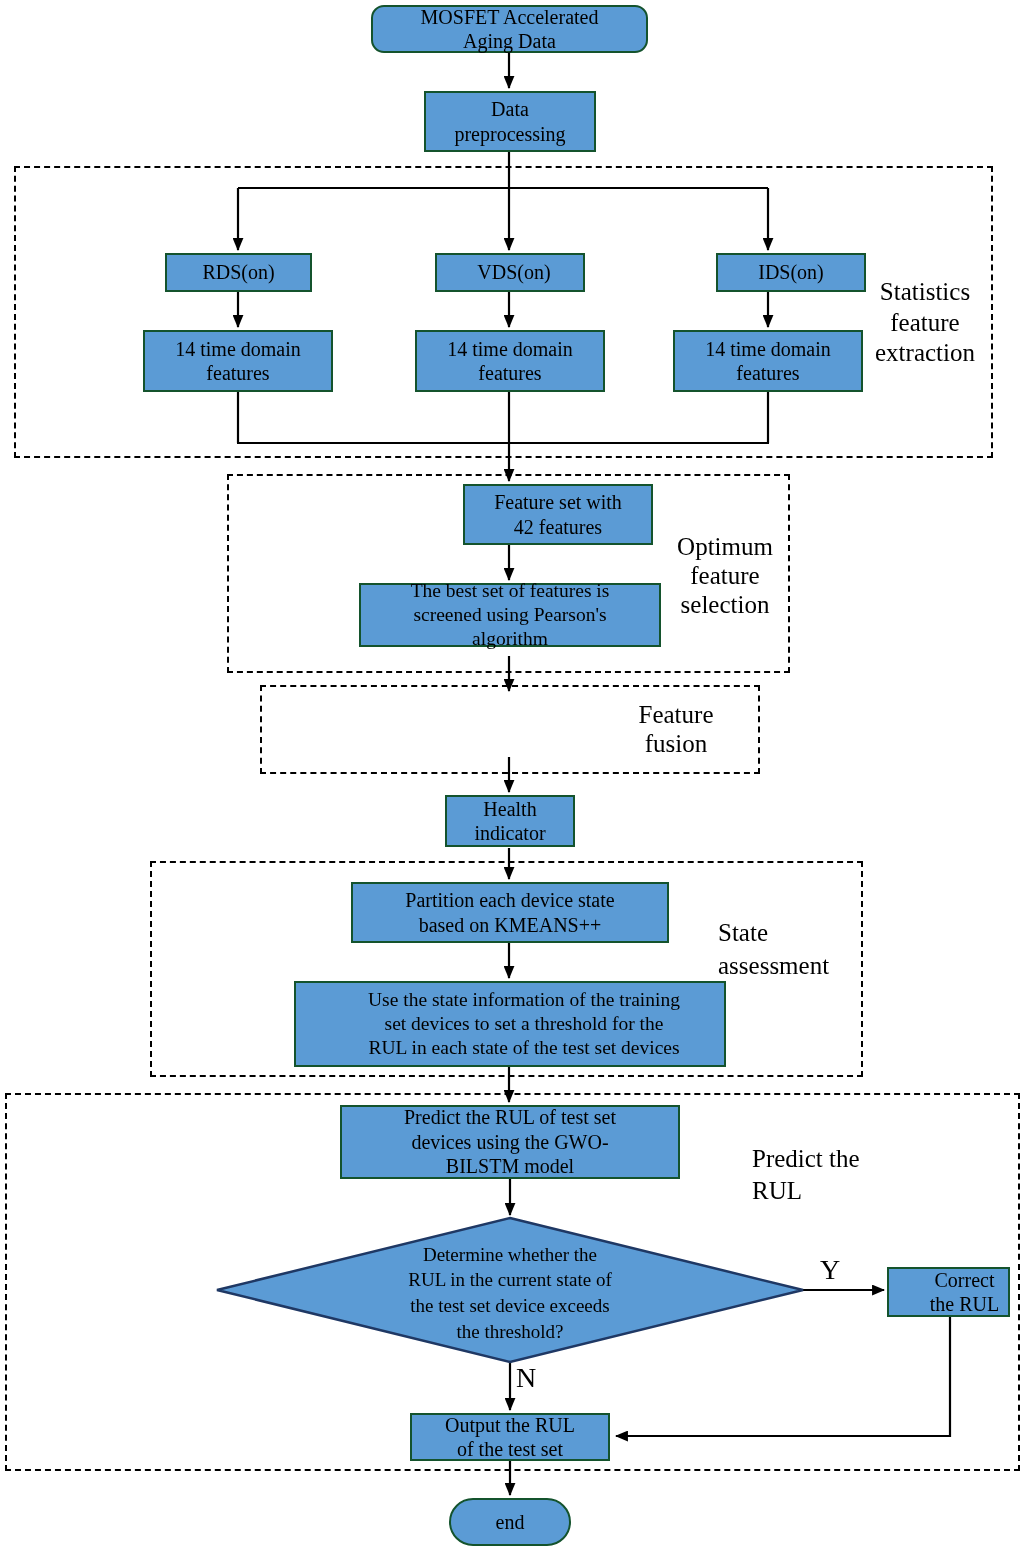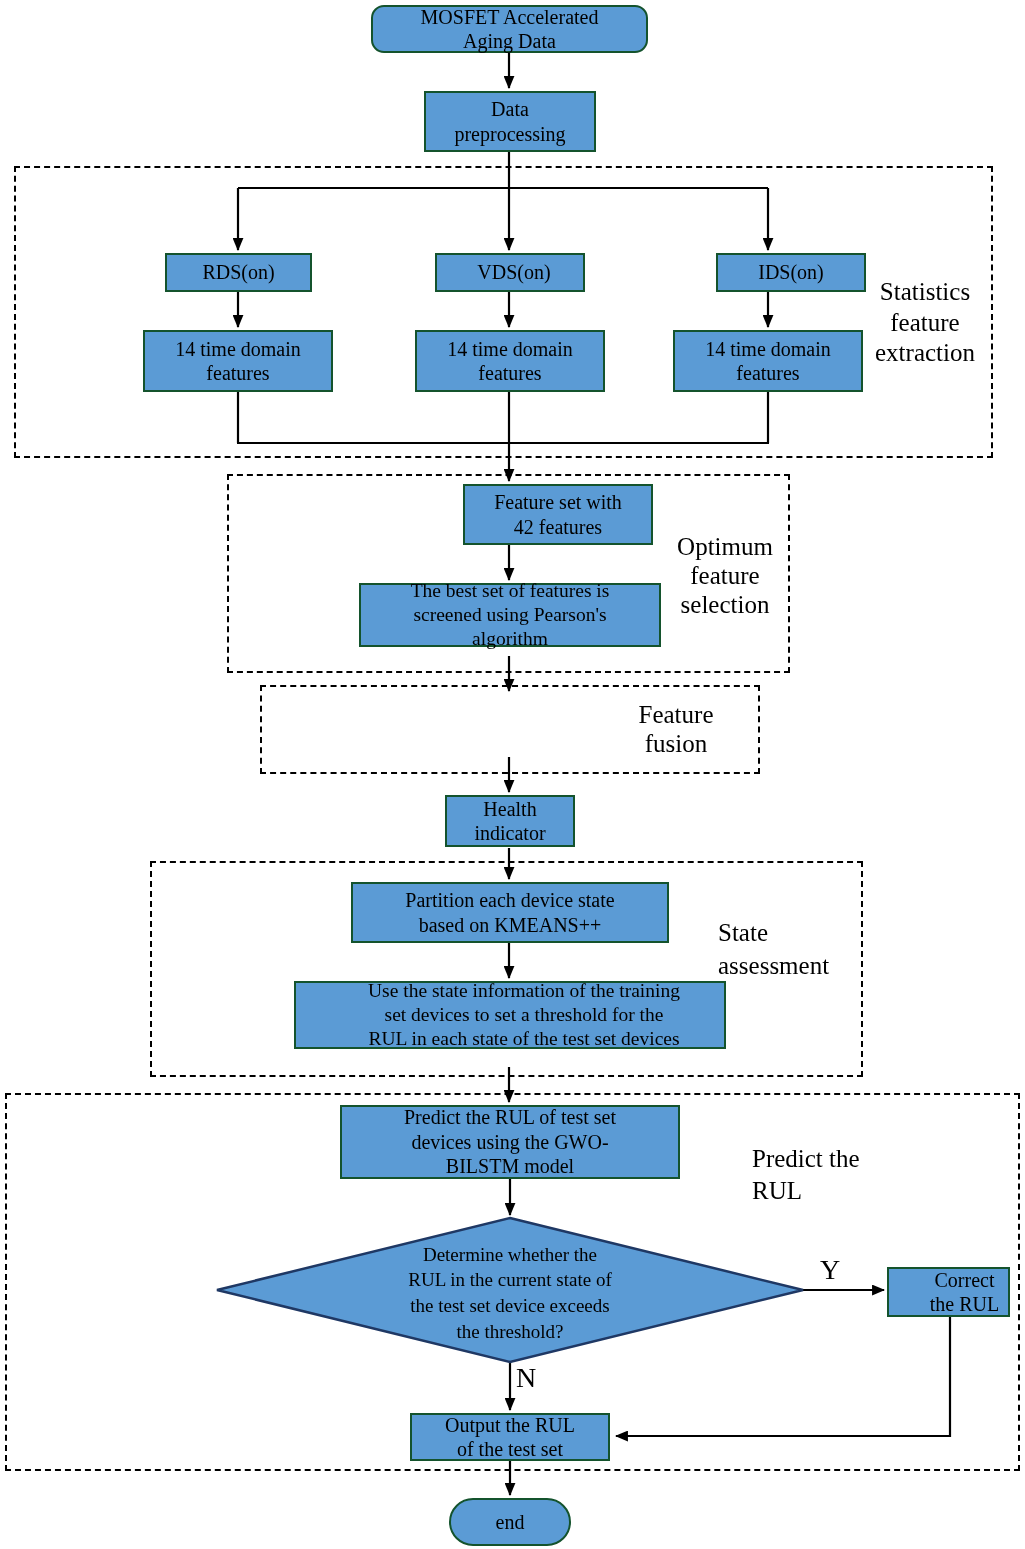--- a/index.html
+++ b/index.html
@@ -47,21 +47,21 @@
   #n-vds{left:435px;top:253px;width:150px;height:39px;padding-left:8px;}
   #n-ids{left:693px;top:253px;width:150px;height:39px;margin-left:23px;}
   #n-rdsfeat{left:143px;top:330px;width:190px;height:62px;}
   #n-vdsfeat{left:415px;top:330px;width:190px;height:62px;}
   #n-idsfeat{left:673px;top:330px;width:190px;height:62px;}
   #n-featureset{left:415px;top:484px;width:190px;height:61px;margin-left:48px;}
   #n-pearson{left:359px;top:583px;width:302px;height:64px;font-size:19.5px;}
   #n-kpca{left:415px;top:694px;width:190px;height:62px;}
   #n-health{left:445px;top:795px;width:130px;height:52px;}
   #n-partition{left:351px;top:882px;width:318px;height:61px;}
-  #n-threshold{left:294px;top:981px;width:432px;height:68px;font-size:19.5px;padding-left:28px;}
+  #n-threshold{left:294px;top:981px;width:432px;height:86px;font-size:19.5px;padding-left:28px;}
   #n-predict{left:340px;top:1105px;width:340px;height:74px;font-size:20px;}
   #n-decision-text{
     position:absolute;left:360px;top:1238px;width:300px;height:110px;
     display:flex;align-items:center;justify-content:center;text-align:center;
     white-space:pre-line;font-size:19px;line-height:1.35;z-index:3;
   }
   #n-correct{left:887px;top:1267px;width:123px;height:50px;padding-left:32px;}
   #n-output{left:410px;top:1413px;width:200px;height:48px;}
   #n-end{left:449px;top:1498px;width:122px;height:48px;border-radius:24px;}
   

